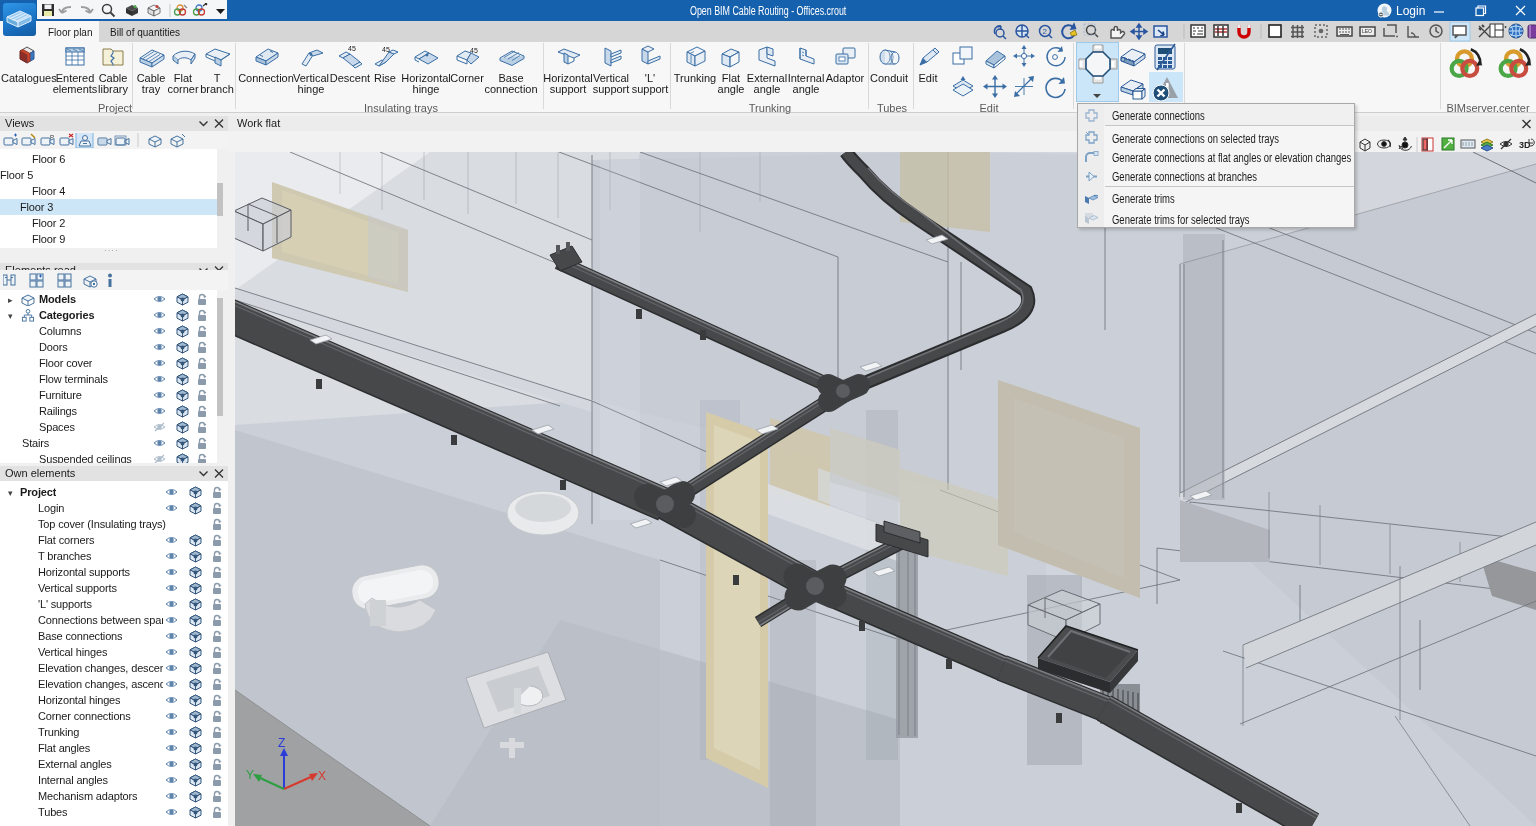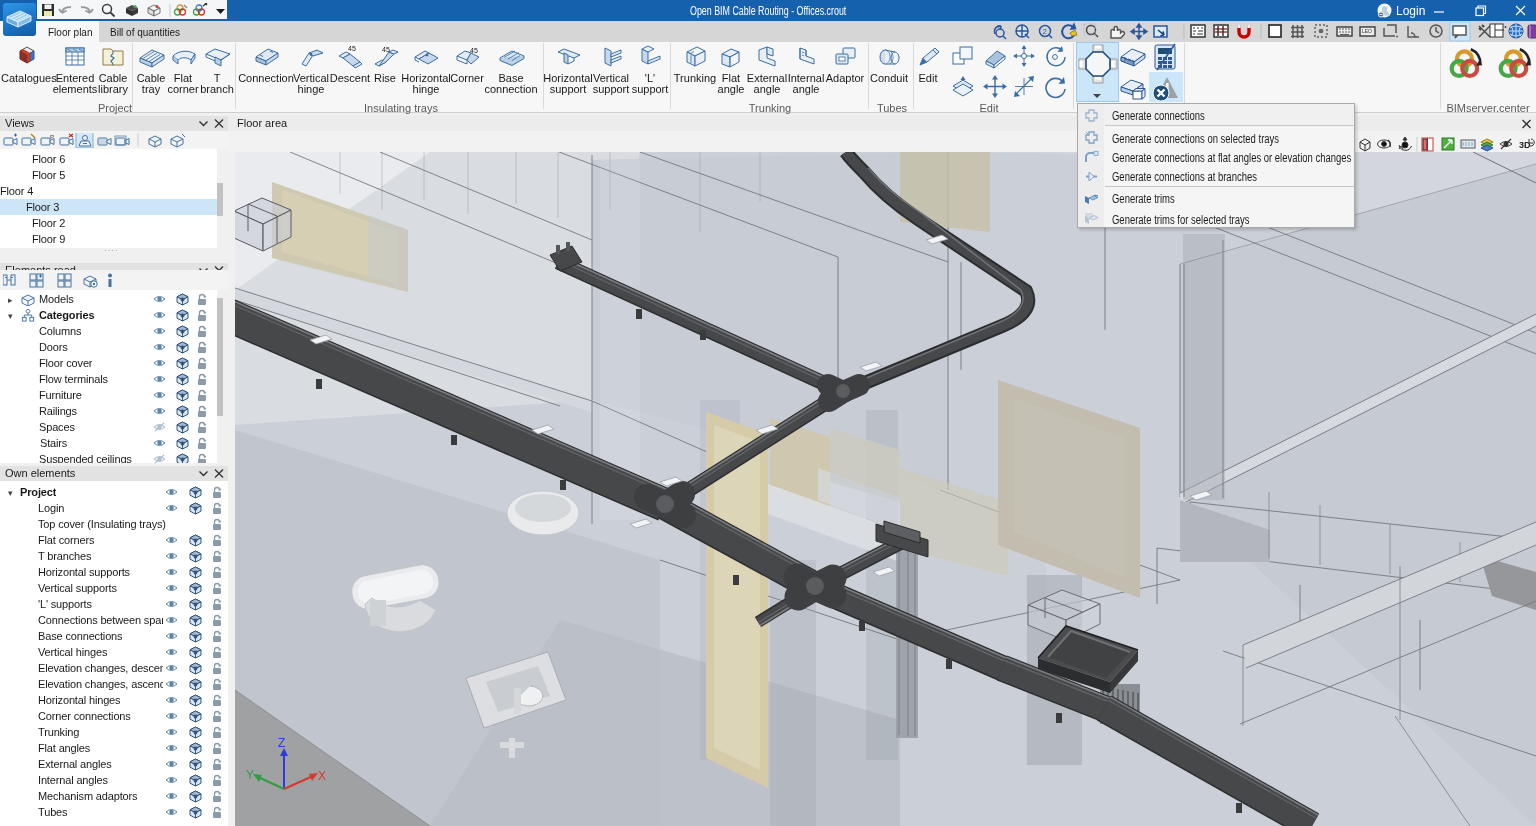--- a/index.html
+++ b/index.html
@@ -643,23 +643,23 @@
 <g transform="translate(146,1)">
       <use href="#boxv"></use>
     </g>
 <g transform="translate(168,1)">
       <use href="#boxv"></use>
       <path d="M12 0 l3 3" stroke="#46729e"></path>
     </g>
 </svg>
 <div class="abs" style="left:0;top:149px;width:222px;height:99px;background:#fff;font-size:11px;color:#1a1a1a">
 <div class="row" style="top:2px"><span style="margin-left:32px">Floor 6</span></div>
-<div class="row" style="top:18px"><span style="margin-left:32px">Floor 5</span></div>
-<div class="row" style="top:34px"><span style="">Floor 4</span></div>
-<div class="row" style="top:50px;background:#cde6f7"><span style="margin-left:26px">Floor 3</span></div>
+<div class="row" style="top:18px"><span style="">Floor 5</span></div>
+<div class="row" style="top:34px"><span style="margin-left:32px">Floor 4</span></div>
+<div class="row" style="top:50px;background:#cde6f7"><span style="margin-left:20px">Floor 3</span></div>
 <div class="row" style="top:66px"><span style="margin-left:32px">Floor 2</span></div>
 <div class="row" style="top:82px"><span style="margin-left:32px">Floor 9</span></div>
 </div>
 <div class="abs" style="left:217px;top:149px;width:6px;height:99px;background:#f0f0f0"></div>
 <div class="abs" style="left:217px;top:183px;width:6px;height:33px;background:#c2c2c2"></div>
 <div class="abs" style="left:104px;top:249px;width:20px;height:4px;color:#999;font-size:8px;letter-spacing:1px;line-height:3px">····</div>
 
 <div class="ph" style="top:263px">Elements read<svg style="left:198px" width="11" height="9" viewBox="0 0 11 9">
       <path d="M1.5 2.5 l4 4 4-4" stroke="#333" fill="none" stroke-width="1.4"></path>
     </svg><svg style="left:214px" width="10" height="9" viewBox="0 0 10 9">
@@ -694,21 +694,21 @@
       <circle cx="4" cy="2.5" r="2" fill="#46729e"></circle>
       <rect x="2.5" y="6" width="3" height="8" fill="#46729e"></rect>
     </g>
 </svg>
 <div class="abs er" style="left:0;top:290px;width:217px;height:173px;background:#fff;font-size:11px;color:#1a1a1a;overflow:hidden">
 <div class="row" style="top:1px">
       <span class="arr" style="left:8px">▸</span>
       <svg class="ri" style="left:21px" width="14" height="13" viewBox="0 0 14 13">
         <use href="#boxv"></use>
       </svg>
-      <span class="tw" style="left:39px;font-weight:normal">Models</span>
+      <span class="tw" style="left:39px;font-weight:bold">Models</span>
       <svg class="ri c1" width="13" height="12" viewBox="0 0 13 12">
         <use href="#eye"></use>
       </svg>
       <svg class="ri c2" width="13" height="13" viewBox="0 0 13 13">
         <use href="#cube"></use>
       </svg>
       <svg class="ri c3" width="12" height="13" viewBox="0 0 12 13">
         <use href="#lock"></use>
       </svg>
     </div>
@@ -809,21 +809,21 @@
         <use href="#eyeoff"></use>
       </svg>
       <svg class="ri c2" width="13" height="13" viewBox="0 0 13 13">
         <use href="#cube"></use>
       </svg>
       <svg class="ri c3" width="12" height="13" viewBox="0 0 12 13">
         <use href="#lock"></use>
       </svg>
     </div>
 <div class="row" style="top:145px">
-      <span class="tw" style="left:40px">Stairs</span>
+      <span class="tw" style="left:22px">Stairs</span>
       <svg class="ri c1" width="13" height="12" viewBox="0 0 13 12">
         <use href="#eye"></use>
       </svg>
       <svg class="ri c2" width="13" height="13" viewBox="0 0 13 13">
         <use href="#cube"></use>
       </svg>
       <svg class="ri c3" width="12" height="13" viewBox="0 0 12 13">
         <use href="#lock"></use>
       </svg>
     </div>
@@ -1092,21 +1092,21 @@
       </svg>
       <svg class="ri c2" width="13" height="13" viewBox="0 0 13 13">
         <use href="#cube"></use>
       </svg>
       <svg class="ri c3" width="12" height="13" viewBox="0 0 12 13">
         <use href="#lock"></use>
       </svg>
     </div>
 </div>
 
-<div class="abs" style="left:228px;top:116px;width:1308px;height:15px;background:#ececec;font-size:11px;color:#1a1a1a;line-height:15px;padding-left:9px">Floor area</div>
+<div class="abs" style="left:228px;top:116px;width:1308px;height:15px;background:#ececec;font-size:11px;color:#1a1a1a;line-height:15px;padding-left:9px">Work flat</div>
 <svg class="abs" style="left:1521px;top:119px" width="11" height="10" viewBox="0 0 11 10">
     <path d="M1.5 1 l8 8 M9.5 1 l-8 8" stroke="#333" stroke-width="1.4"></path>
   </svg>
 <div class="abs" style="left:228px;top:131px;width:1308px;height:21px;background:#f2f2f2"></div>
 <svg class="abs" style="left:1355px;top:136px" width="181" height="17" viewBox="0 0 181 17">
 <g fill="none" stroke="#333">
 <g transform="translate(2,1)">
         <path d="M3 5 L8 2 L13 5 L8 8 Z M3 5 v6 l5 3 5-3 V5 M8 8 v6" fill="#eee"></path>
       </g>
 <g transform="translate(22,1)">

